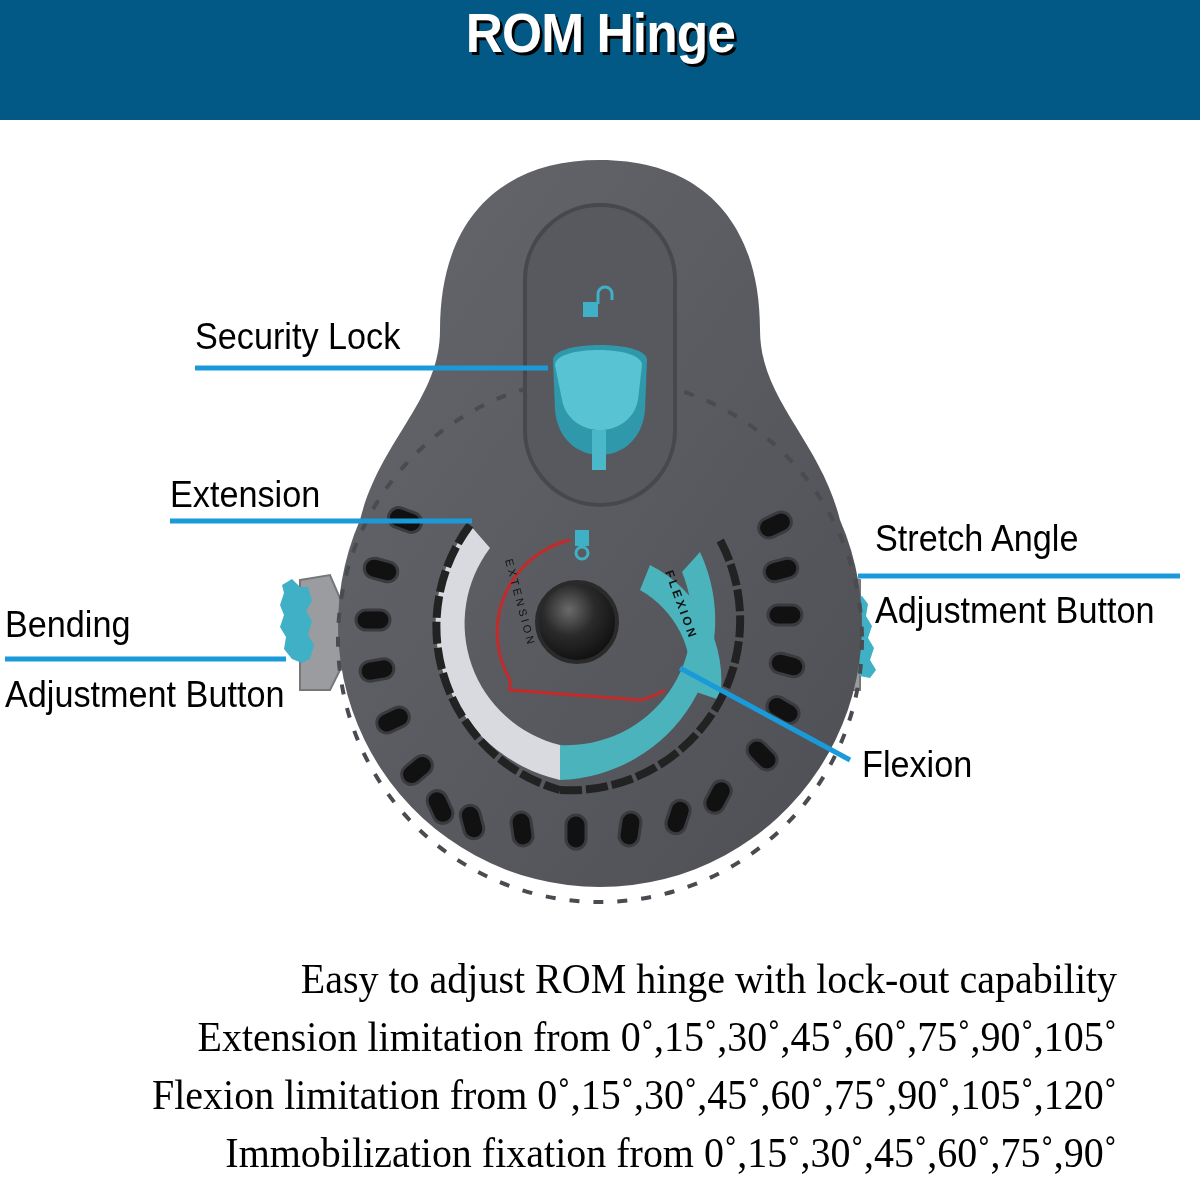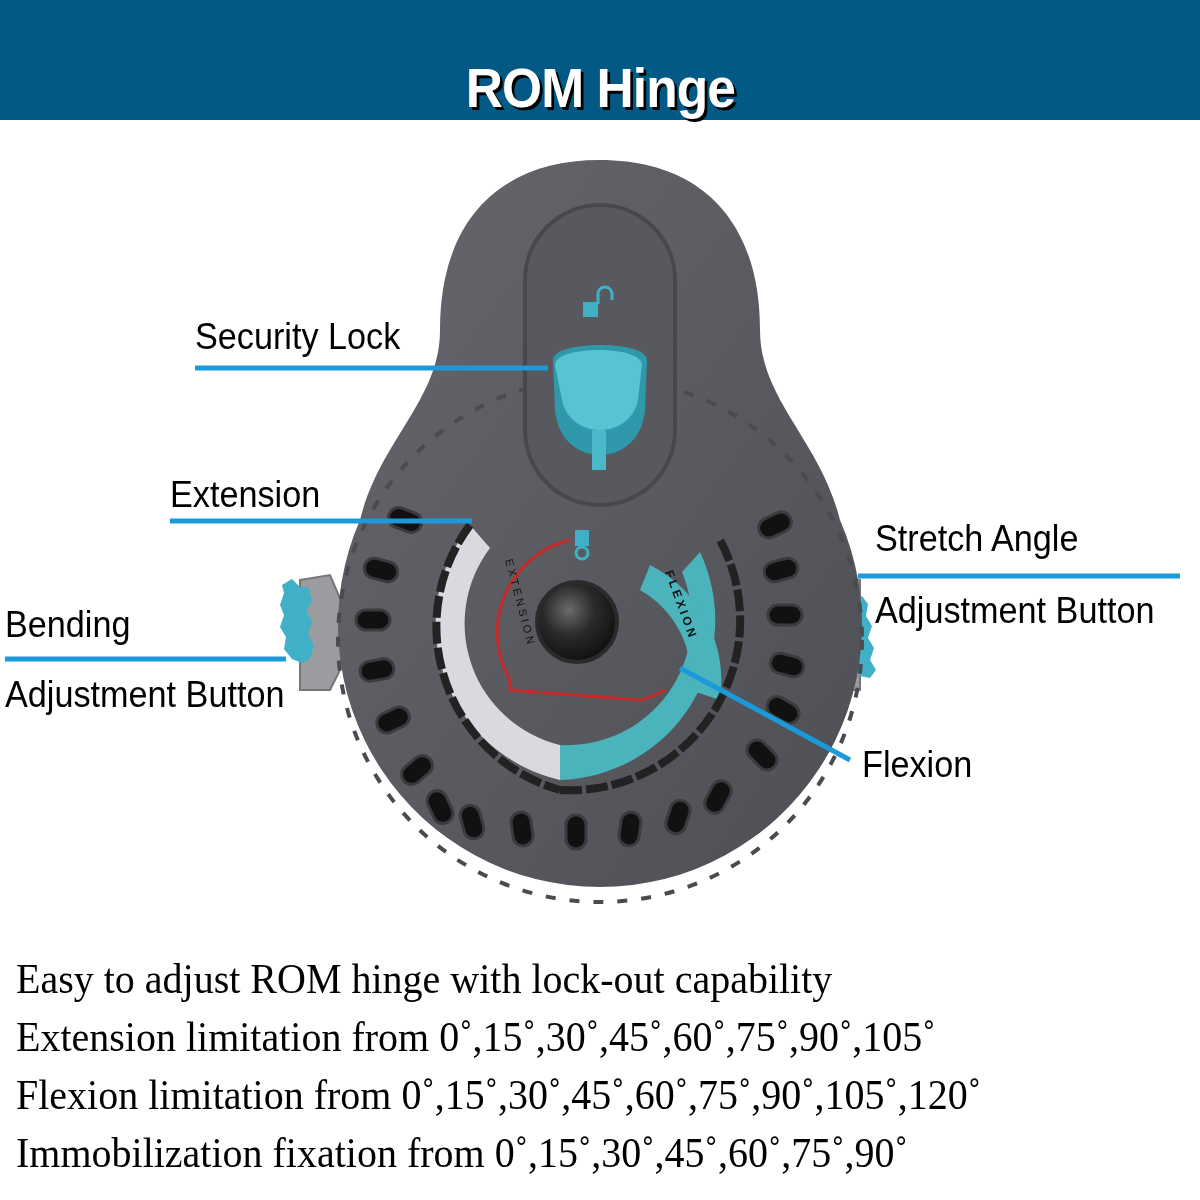--- a/index.html
+++ b/index.html
@@ -1,21 +1,21 @@
 <!DOCTYPE html>
 <html><head>
 <meta charset="utf-8">
 <style>
   html,body{margin:0;padding:0;}
   body{width:1200px;height:1200px;position:relative;background:#ffffff;overflow:hidden;font-family:"Liberation Sans",sans-serif;}
-  .banner{position:absolute;left:0;top:0;width:1200px;height:120px;background:#025985;display:flex;align-items:flex-end;justify-content:center;}
+  .banner{position:absolute;left:0;top:0;width:1200px;height:120px;background:#025985;display:flex;align-items:flex-start;justify-content:center;}
   .banner-title{color:#ffffff;font-family:"Liberation Sans",sans-serif;font-weight:bold;font-size:56px;letter-spacing:-1px;text-shadow:3px 3px 0 #000000;transform:scaleX(0.92);}
   .product{position:absolute;left:0;top:120px;width:1200px;height:820px;}
   .callout{position:absolute;font-family:"Liberation Sans",sans-serif;font-size:36px;color:#000;white-space:nowrap;transform:scaleX(0.95);transform-origin:left center;}
-  .features{position:absolute;left:16px;top:950px;width:1184px;}
+  .features{position:absolute;left:16px;top:950px;width:1184px;text-align:right;}
   .feature-line{font-family:"Liberation Serif",serif;font-size:43px;color:#000;line-height:58px;white-space:nowrap;transform:scaleX(0.93);transform-origin:left center;}
 </style>
 </head>
 <body>
 
 <header class="banner">
   <div class="banner-title">ROM Hinge</div>
 </header>
 
 <div class="product">

